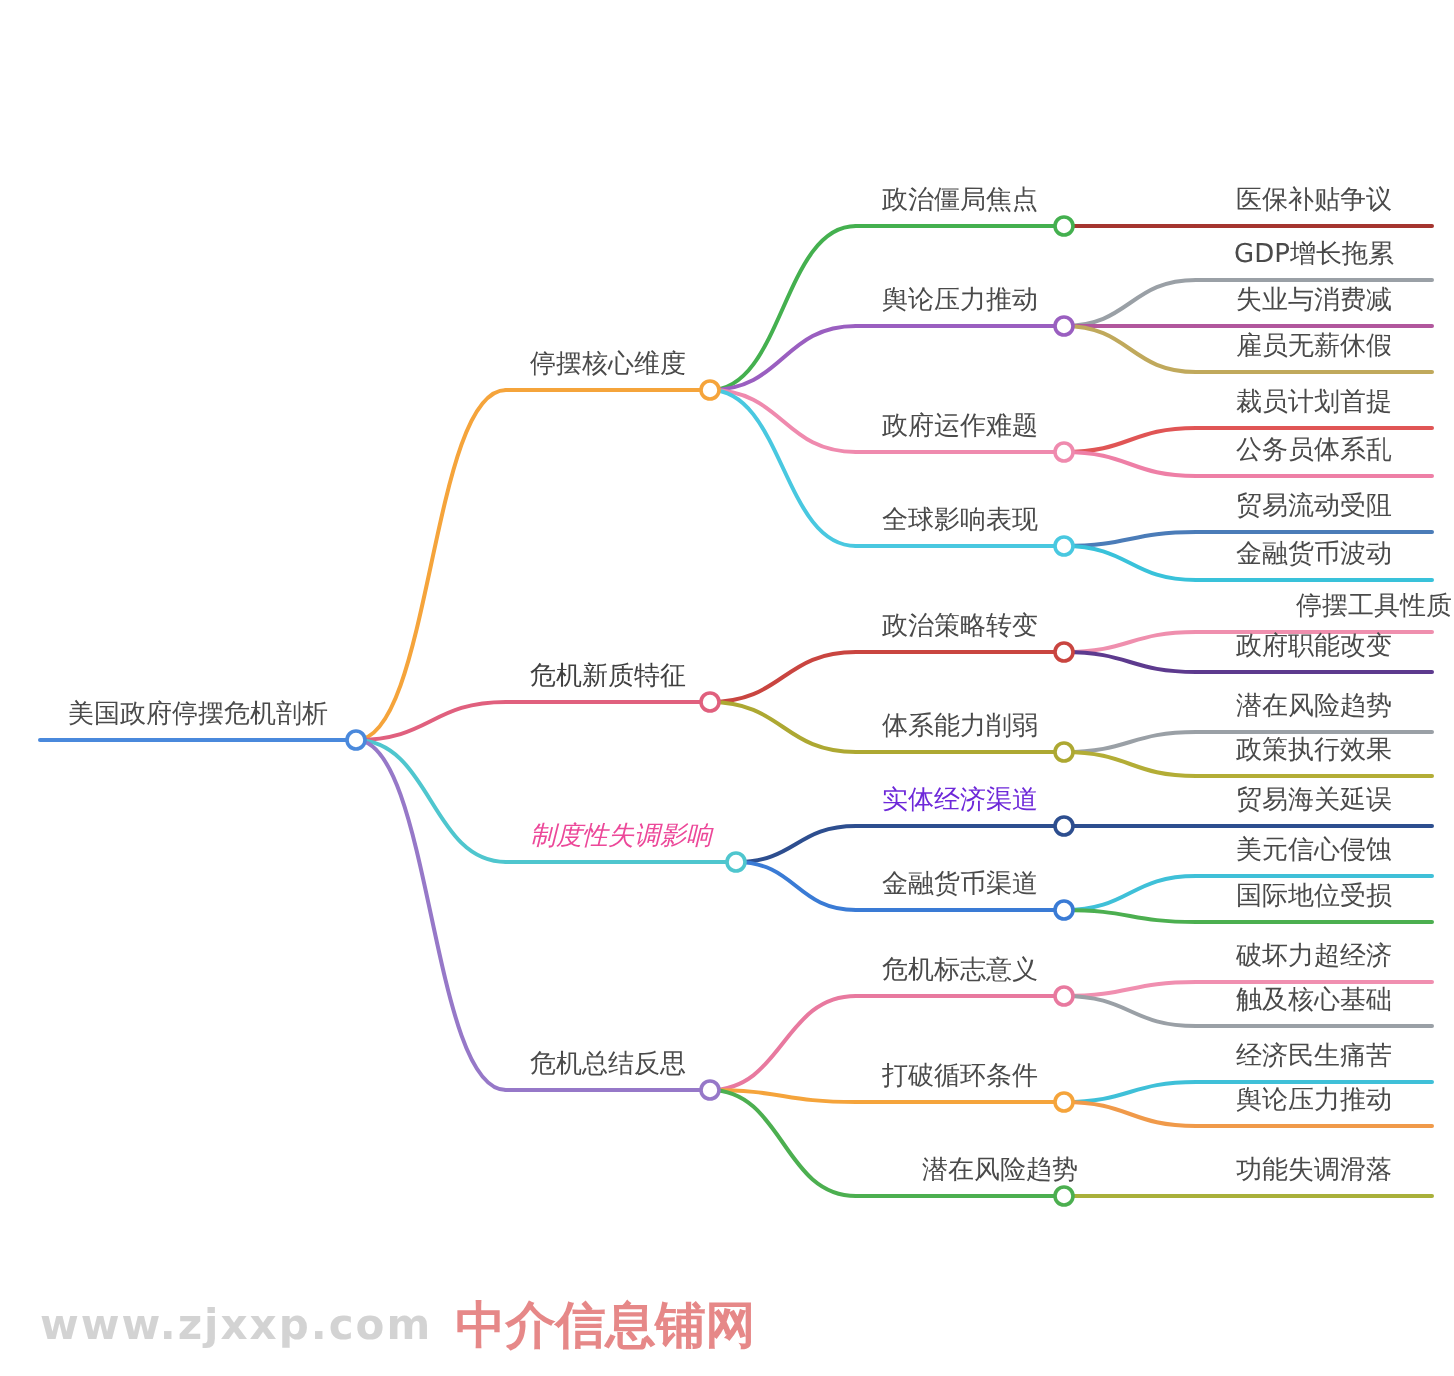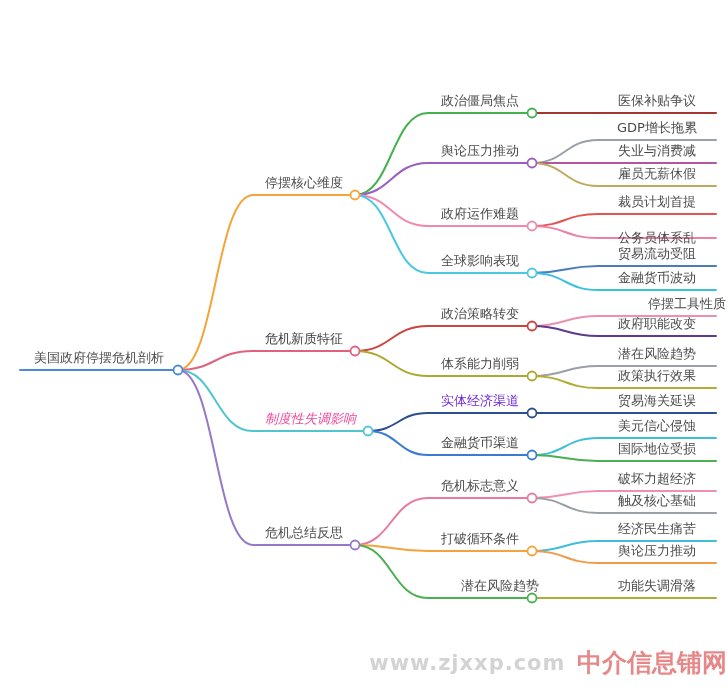--- a/index.html
+++ b/index.html
@@ -13,21 +13,21 @@
   #mindmap-svg { position: absolute; left: 0; top: 0; }
   .node-label {
     position: absolute;
     height: 18px; line-height: 18px;
     font-size: 13px; color: #4a4a4a;
     text-align: center; white-space: nowrap;
     cursor: default;
   }
   .watermark {
     position: absolute; left: 0; right: 0; top: 646px;
-    text-align: right; white-space: nowrap;
+    text-align: left; white-space: nowrap;
     font-weight: bold; opacity: 0.8; padding-left: 20px;
   }
   .wm-url { font-size: 21px; letter-spacing: 1px; vertical-align: middle; }
   .wm-name { font-size: 25px; vertical-align: middle; margin-left: 6px; }
 </style>
 </head>
 <body style="background: rgb(255, 255, 255);">
 
 <div id="canvas">
   <svg id="mindmap-svg" width="727" height="688">
@@ -123,21 +123,21 @@
       <div class="node-label" style="left: 20px; width: 158px; top: 349px; color: rgb(74, 74, 74);">美国政府停摆危机剖析</div>
       <div class="node-label" style="left: 253px; width: 102px; top: 174px; color: rgb(74, 74, 74);">停摆核心维度</div>
       <div class="node-label" style="left: 428px; width: 104px; top: 92px; color: rgb(74, 74, 74);">政治僵局焦点</div>
       <div class="node-label" style="left: 598px; width: 118px; top: 92px; color: rgb(74, 74, 74);">医保补贴争议</div>
       <div class="node-label" style="left: 428px; width: 104px; top: 142px; color: rgb(74, 74, 74);">舆论压力推动</div>
       <div class="node-label" style="left: 598px; width: 118px; top: 119px; color: rgb(74, 74, 74);">GDP增长拖累</div>
       <div class="node-label" style="left: 598px; width: 118px; top: 142px; color: rgb(74, 74, 74);">失业与消费减</div>
       <div class="node-label" style="left: 598px; width: 118px; top: 165px; color: rgb(74, 74, 74);">雇员无薪休假</div>
       <div class="node-label" style="left: 428px; width: 104px; top: 205px; color: rgb(74, 74, 74);">政府运作难题</div>
       <div class="node-label" style="left: 598px; width: 118px; top: 193px; color: rgb(74, 74, 74);">裁员计划首提</div>
-      <div class="node-label" style="left: 598px; width: 118px; top: 217px; color: rgb(74, 74, 74); margin-top: 12px;">公务员体系乱</div>
+      <div class="node-label" style="left: 598px; width: 118px; top: 217px; color: rgb(74, 74, 74);">公务员体系乱</div>
       <div class="node-label" style="left: 428px; width: 104px; top: 252px; color: rgb(74, 74, 74);">全球影响表现</div>
       <div class="node-label" style="left: 598px; width: 118px; top: 245px; color: rgb(74, 74, 74);">贸易流动受阻</div>
       <div class="node-label" style="left: 598px; width: 118px; top: 269px; color: rgb(74, 74, 74);">金融货币波动</div>
       <div class="node-label" style="left: 253px; width: 102px; top: 330px; color: #404040;">危机新质特征</div>
       <div class="node-label" style="left: 428px; width: 104px; top: 305px; color: rgb(74, 74, 74);">政治策略转变</div>
       <div class="node-label" style="left: 628px; width: 118px; top: 295px; color: rgb(74, 74, 74);">停摆工具性质</div>
       <div class="node-label" style="left: 598px; width: 118px; top: 315px; color: rgb(74, 74, 74);">政府职能改变</div>
       <div class="node-label" style="left: 428px; width: 104px; top: 355px; color: rgb(74, 74, 74);">体系能力削弱</div>
       <div class="node-label" style="left: 598px; width: 118px; top: 345px; color: rgb(74, 74, 74);">潜在风险趋势</div>
       <div class="node-label" style="left: 598px; width: 118px; top: 367px; color: rgb(74, 74, 74);">政策执行效果</div>

